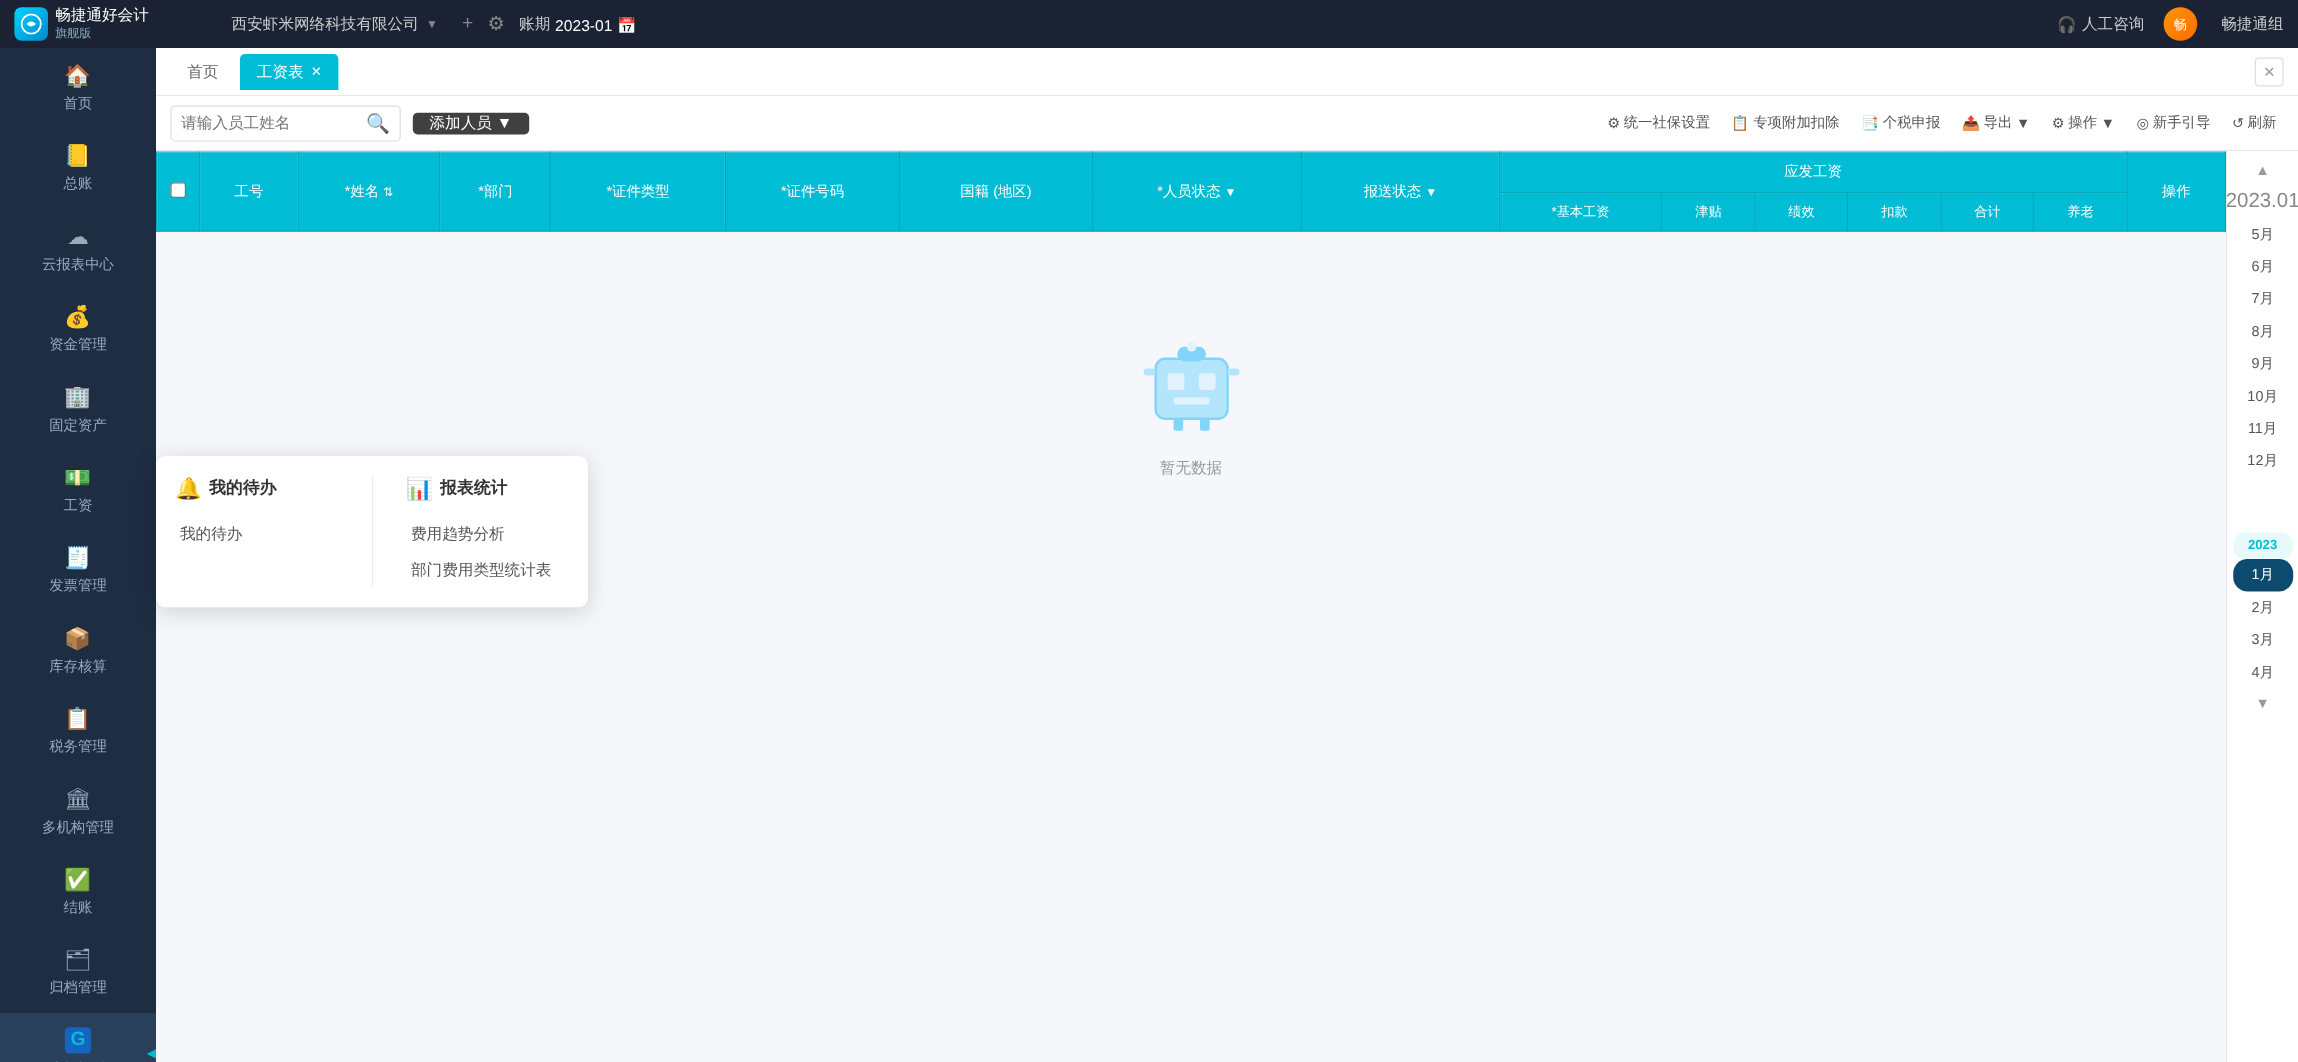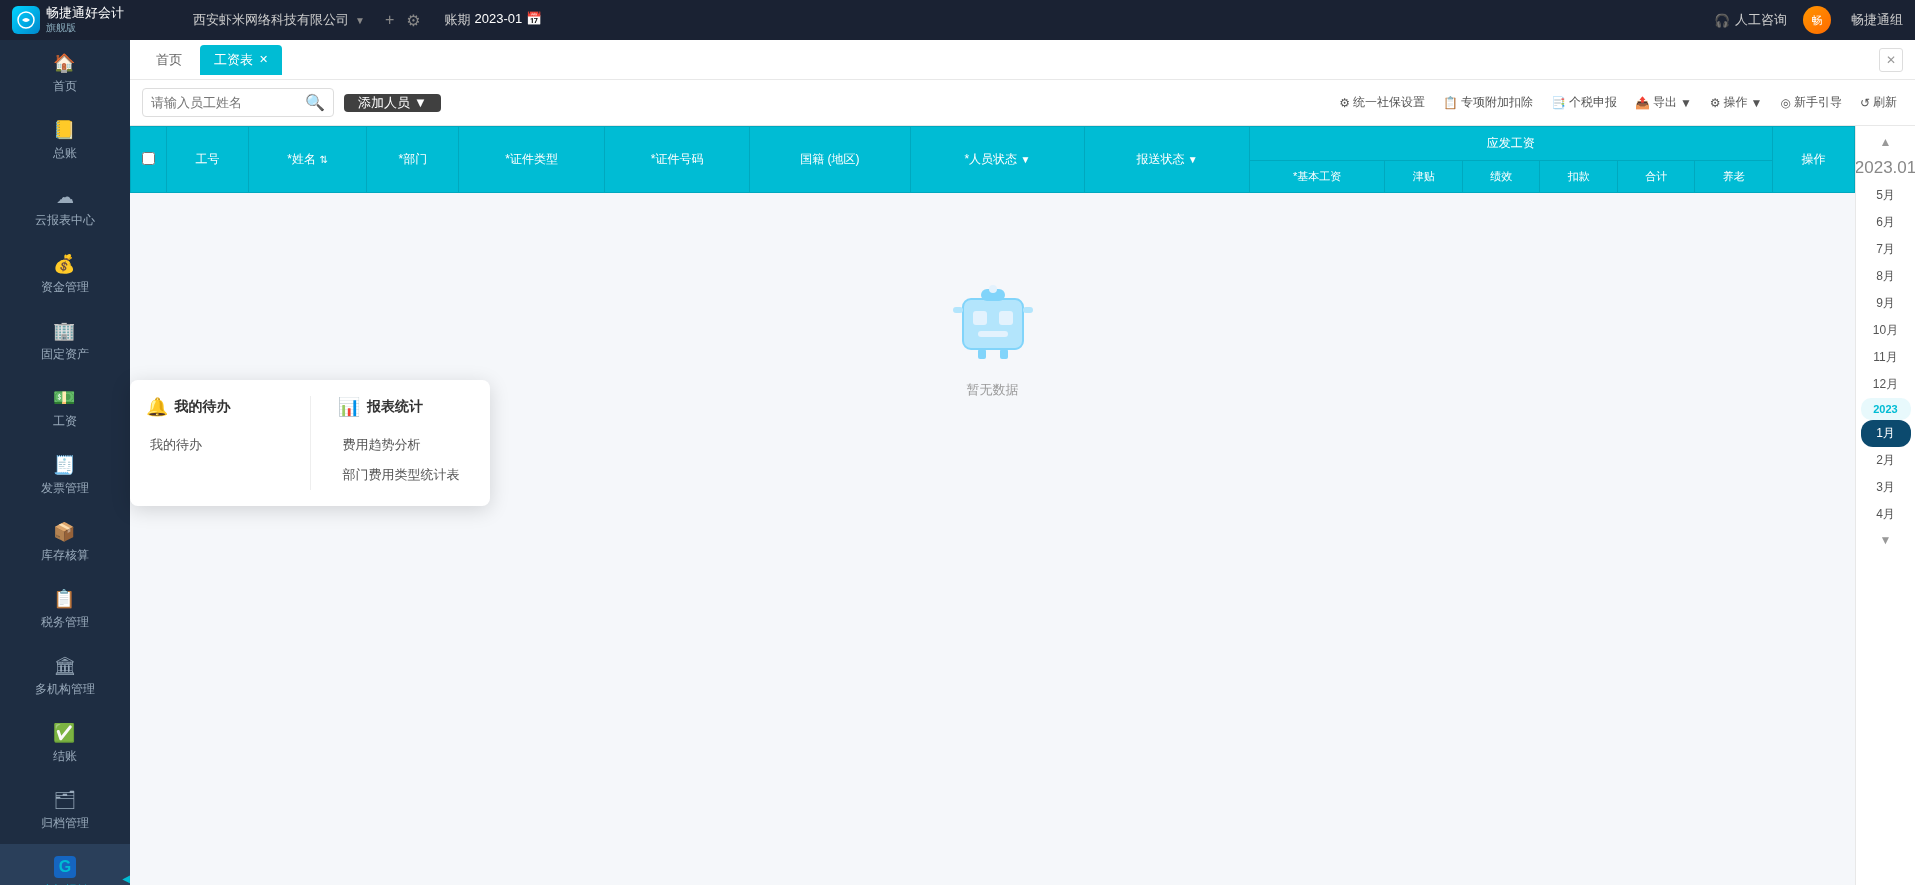--- a/index.html
+++ b/index.html
@@ -30,21 +30,21 @@
     }
     .logo-text { color: white; font-size: 13px; line-height: 1.2; }
     .logo-sub { color: #8ab; font-size: 10px; }
     .company-selector {
       display: flex; align-items: center; gap: 6px;
       color: #ccc; font-size: 13px; cursor: pointer;
       padding: 4px 8px;
       margin-left: 41px;
     }
     .company-selector .chevron { color: #888; font-size: 10px; }
-    .period-info { color: #ccc; font-size: 13px; display: flex; align-items: flex-start; gap: 4px; margin-left: 12px; }
+    .period-info { color: #ccc; font-size: 13px; display: flex; align-items: flex-end; gap: 4px; }
     .header-right {
       margin-left: auto; display: flex; align-items: center; gap: 16px;
     }
     .header-btn { color: #ccc; font-size: 13px; cursor: pointer; display: flex; align-items: center; gap: 4px; }
     .header-avatar {
       width: 28px; height: 28px; border-radius: 50%;
       background: linear-gradient(135deg, #ff9500, #ff6b00);
       display: flex; align-items: center; justify-content: center;
       color: white; font-size: 11px;
     }
@@ -180,21 +180,21 @@
       display: flex; align-items: center; justify-content: center;
       cursor: pointer; color: #999; font-size: 12px;
       border-radius: 50%;
     }
     .month-item {
       width: 50px; text-align: center;
       padding: 5px 2px; font-size: 12px; color: #555; cursor: pointer;
       border-radius: 3px;
     }
     .month-item.active { background: #0c4a6e; color: white; border-radius: 12px; }
-    .month-item.year-label { color: #00bcd4; font-size: 11px; font-weight: bold; background: #e8f9fc; border-radius: 10px; }
+    .month-item.year-label { color: #00bcd4; font-size: 11px; font-weight: bold; background: #e8f9fc; border-radius: 10px; margin-top: 46px; }
     .year-header { font-size: 17px; color: #888; padding: 4px 0; }
 
     .top-tabs-right { display: flex; align-items: center; gap: 4px; margin-left: auto; }
   </style>
 </head>
 <body>
 
 <div class="top-header">
   <div class="logo-area">
     <div class="logo-icon">

